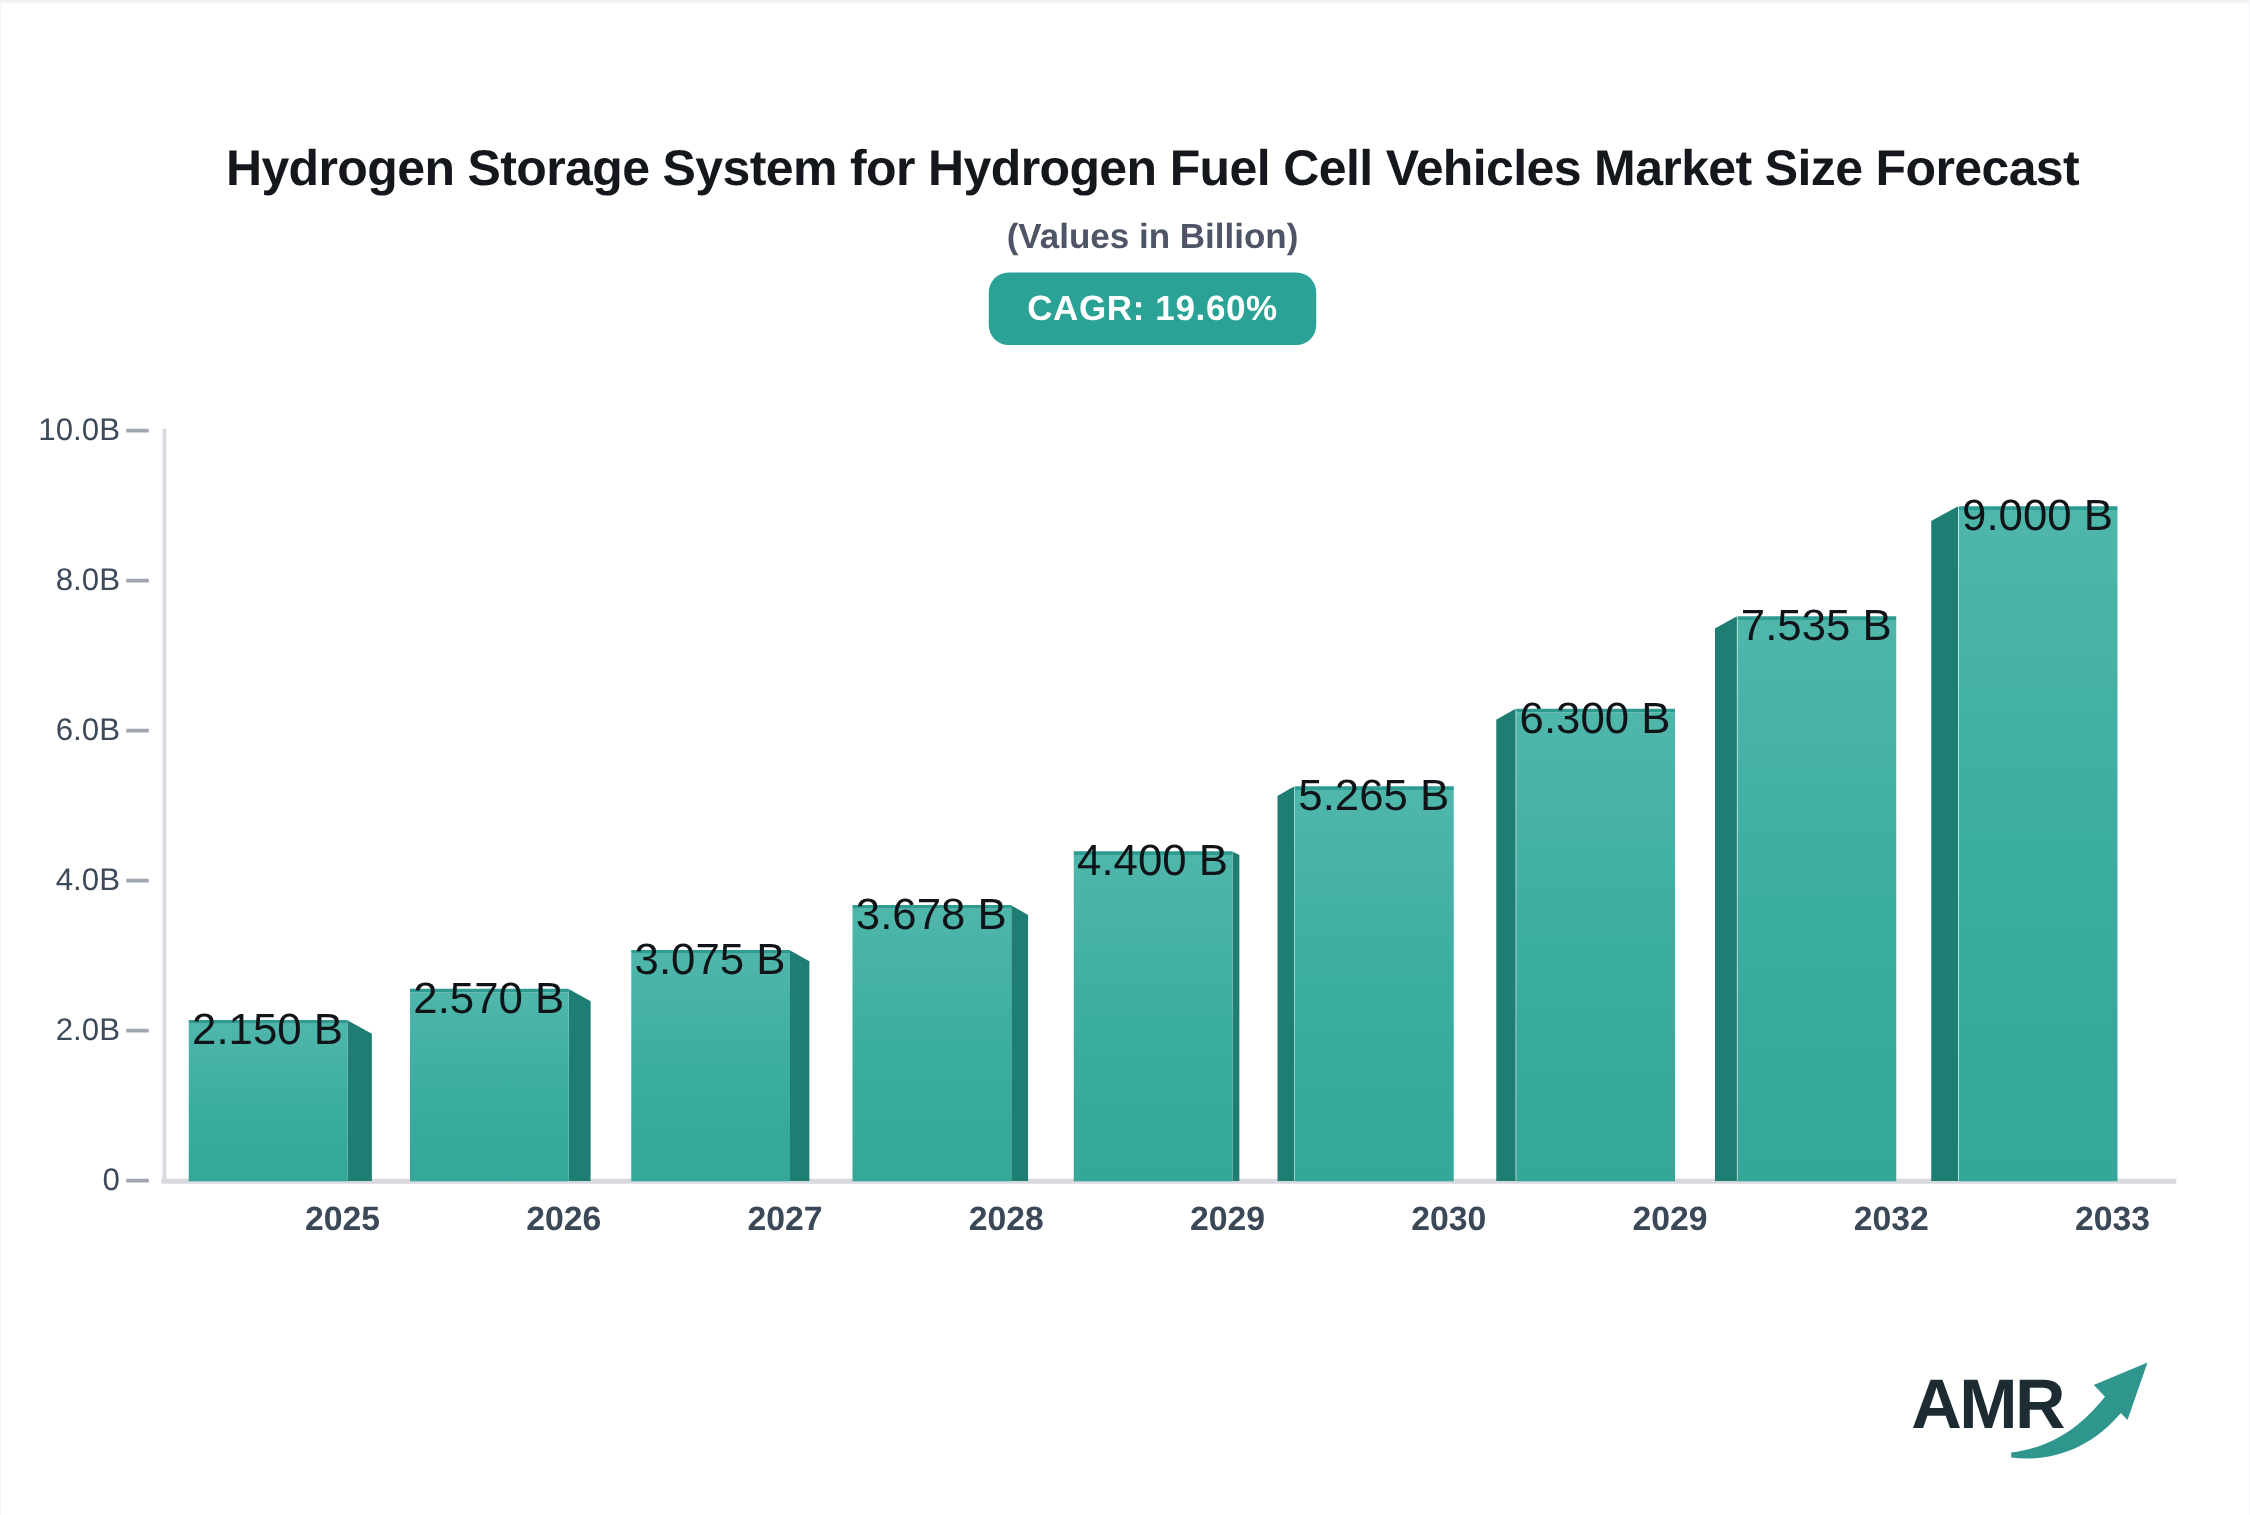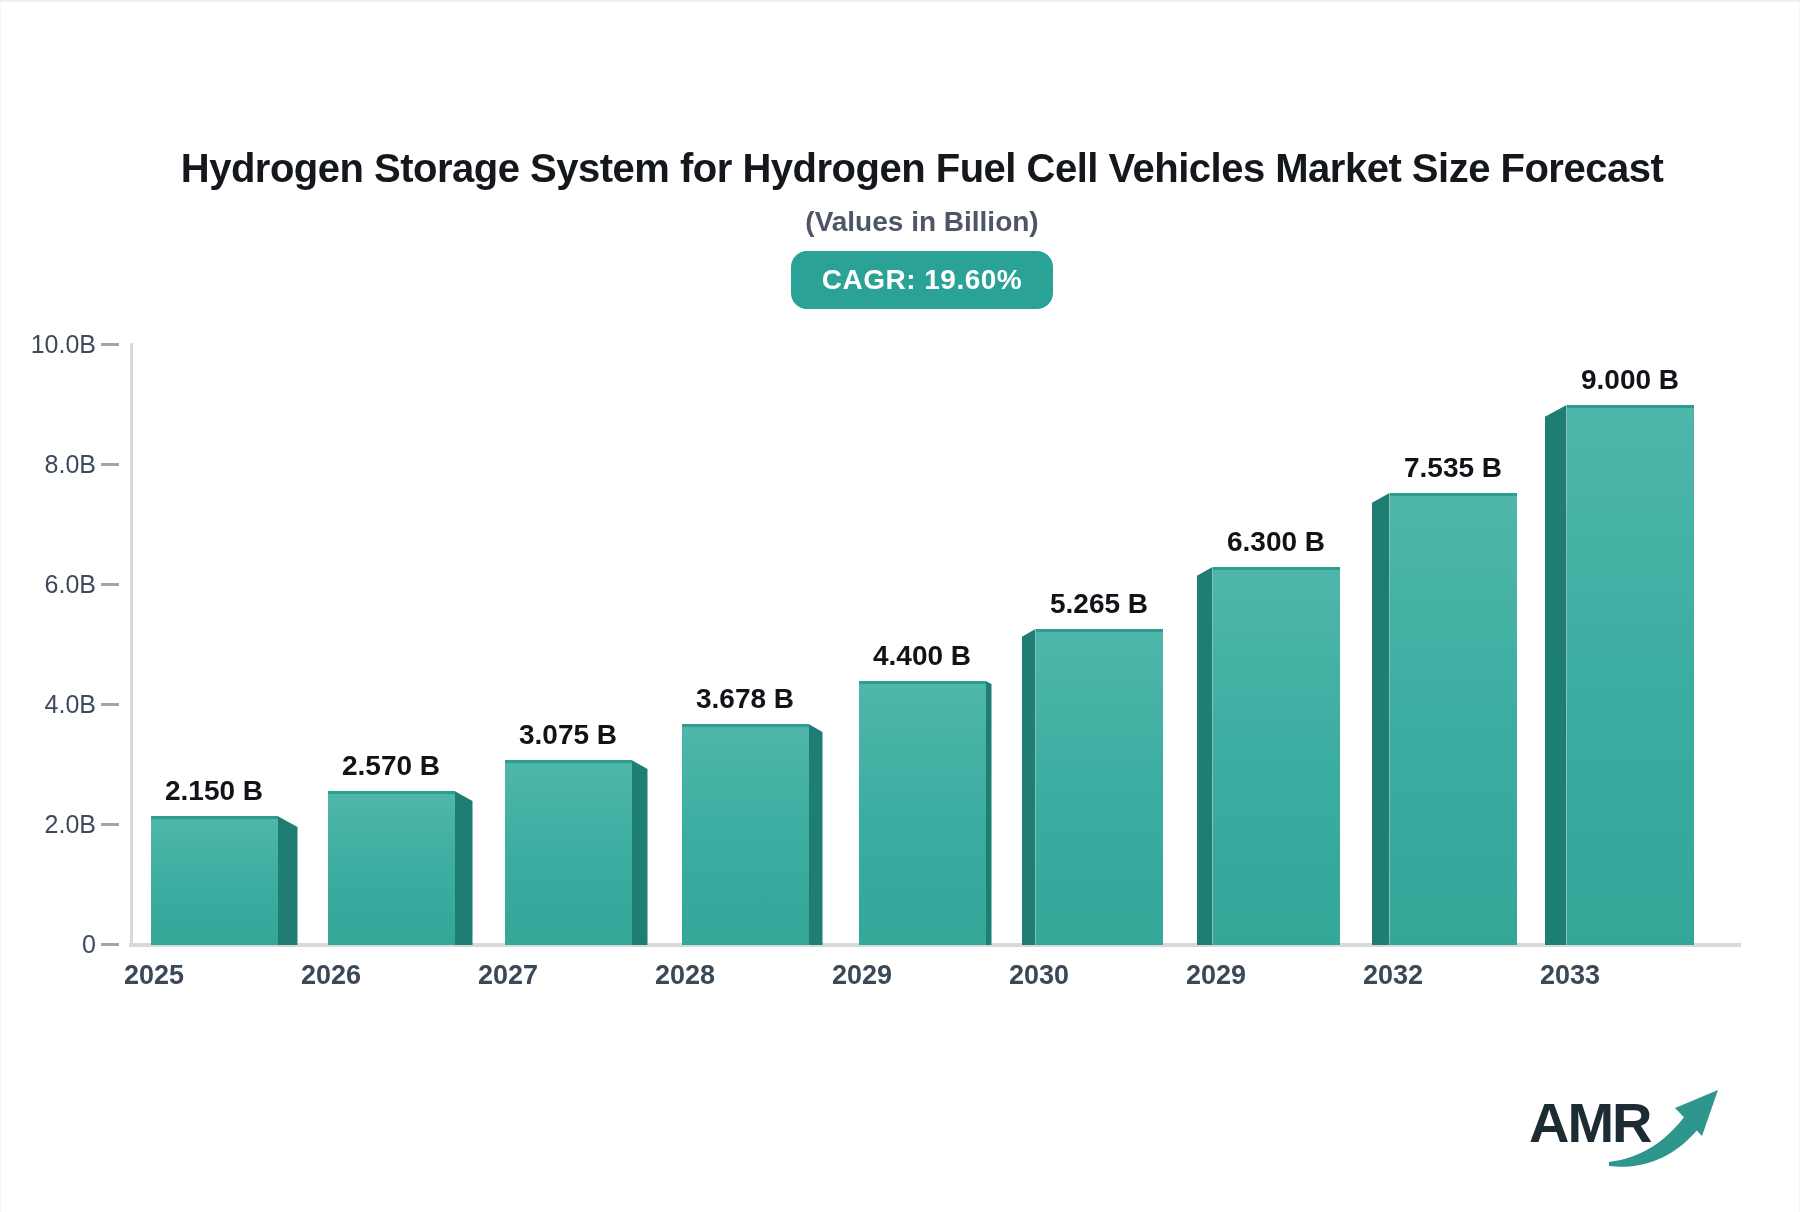--- a/index.html
+++ b/index.html
@@ -1,32 +1,32 @@
 <!DOCTYPE html>
 <html><head>
 <meta charset="utf-8">
 <style>
   html,body{margin:0;padding:0;background:#fff;}
   body{width:1800px;height:1212px;font-family:"Liberation Sans","DejaVu Sans",sans-serif;}
   .card{position:relative;width:1798px;height:1210px;background:#fff;border-top:2px solid #eef0f4;
         border-left:1px solid #f3f5f8;border-right:1px solid #f3f5f8;overflow:hidden;}
   .header{position:absolute;top:103px;left:0;width:100%;padding-left:44px;box-sizing:border-box;text-align:center;}
-  .title-line{font-size:40px;line-height:60px;font-weight:700;color:#14171c;letter-spacing:-0.5px;white-space:nowrap;margin-top:33px;}
+  .title-line{font-size:40px;line-height:60px;font-weight:700;color:#14171c;letter-spacing:-0.5px;white-space:nowrap;}
   .subtitle{margin-top:8px;font-size:28px;font-weight:700;color:#4d5566;}
   .cagr-badge{display:inline-block;margin-top:13px;padding:13px 31px;background:#2aa396;border-radius:16px;
               color:#ffffff;font-size:28px;font-weight:700;letter-spacing:0.5px;}
   .plot{position:absolute;left:0;top:0;width:1800px;height:1212px;}
   .axis-el{position:absolute;background:#d7d9de;}
   .tick-dash{position:absolute;background:#a0a6b1;width:18px;height:3px;}
   .tick-label{position:absolute;width:105px;text-align:right;font-size:25px;color:#3c4a5a;font-weight:500;}
   .bar-face{position:absolute;background:linear-gradient(180deg,#4fb6aa 0%,#3aaca0 55%,#34a799 100%);
             border-top:3px solid #2e9c90;box-sizing:border-box;}
   .bar-side{position:absolute;background:#1e7e73;}
-  .value-label{position:absolute;width:220px;text-align:center;font-size:28px;font-weight:700;color:#101418;}
-  .year-label{position:absolute;width:180px;text-align:left;font-size:27px;font-weight:600;color:#3b4858;}
+  .value-label{position:absolute;width:220px;text-align:center;font-size:35px;font-weight:400;color:#101418;margin-top:29px;}
+  .year-label{position:absolute;width:180px;text-align:right;font-size:27px;font-weight:600;color:#3b4858;}
   .logo{position:absolute;left:1528px;top:1088px;width:190px;height:95px;}
   .logo-text{position:absolute;left:0;top:0;font-size:56px;font-weight:800;letter-spacing:-2px;color:#1d2b33;}
   .logo-arrow{position:absolute;left:72px;top:-12px;}
 </style>
 </head>
 <body>
 
 <div class="card">
 
   <div class="header">

